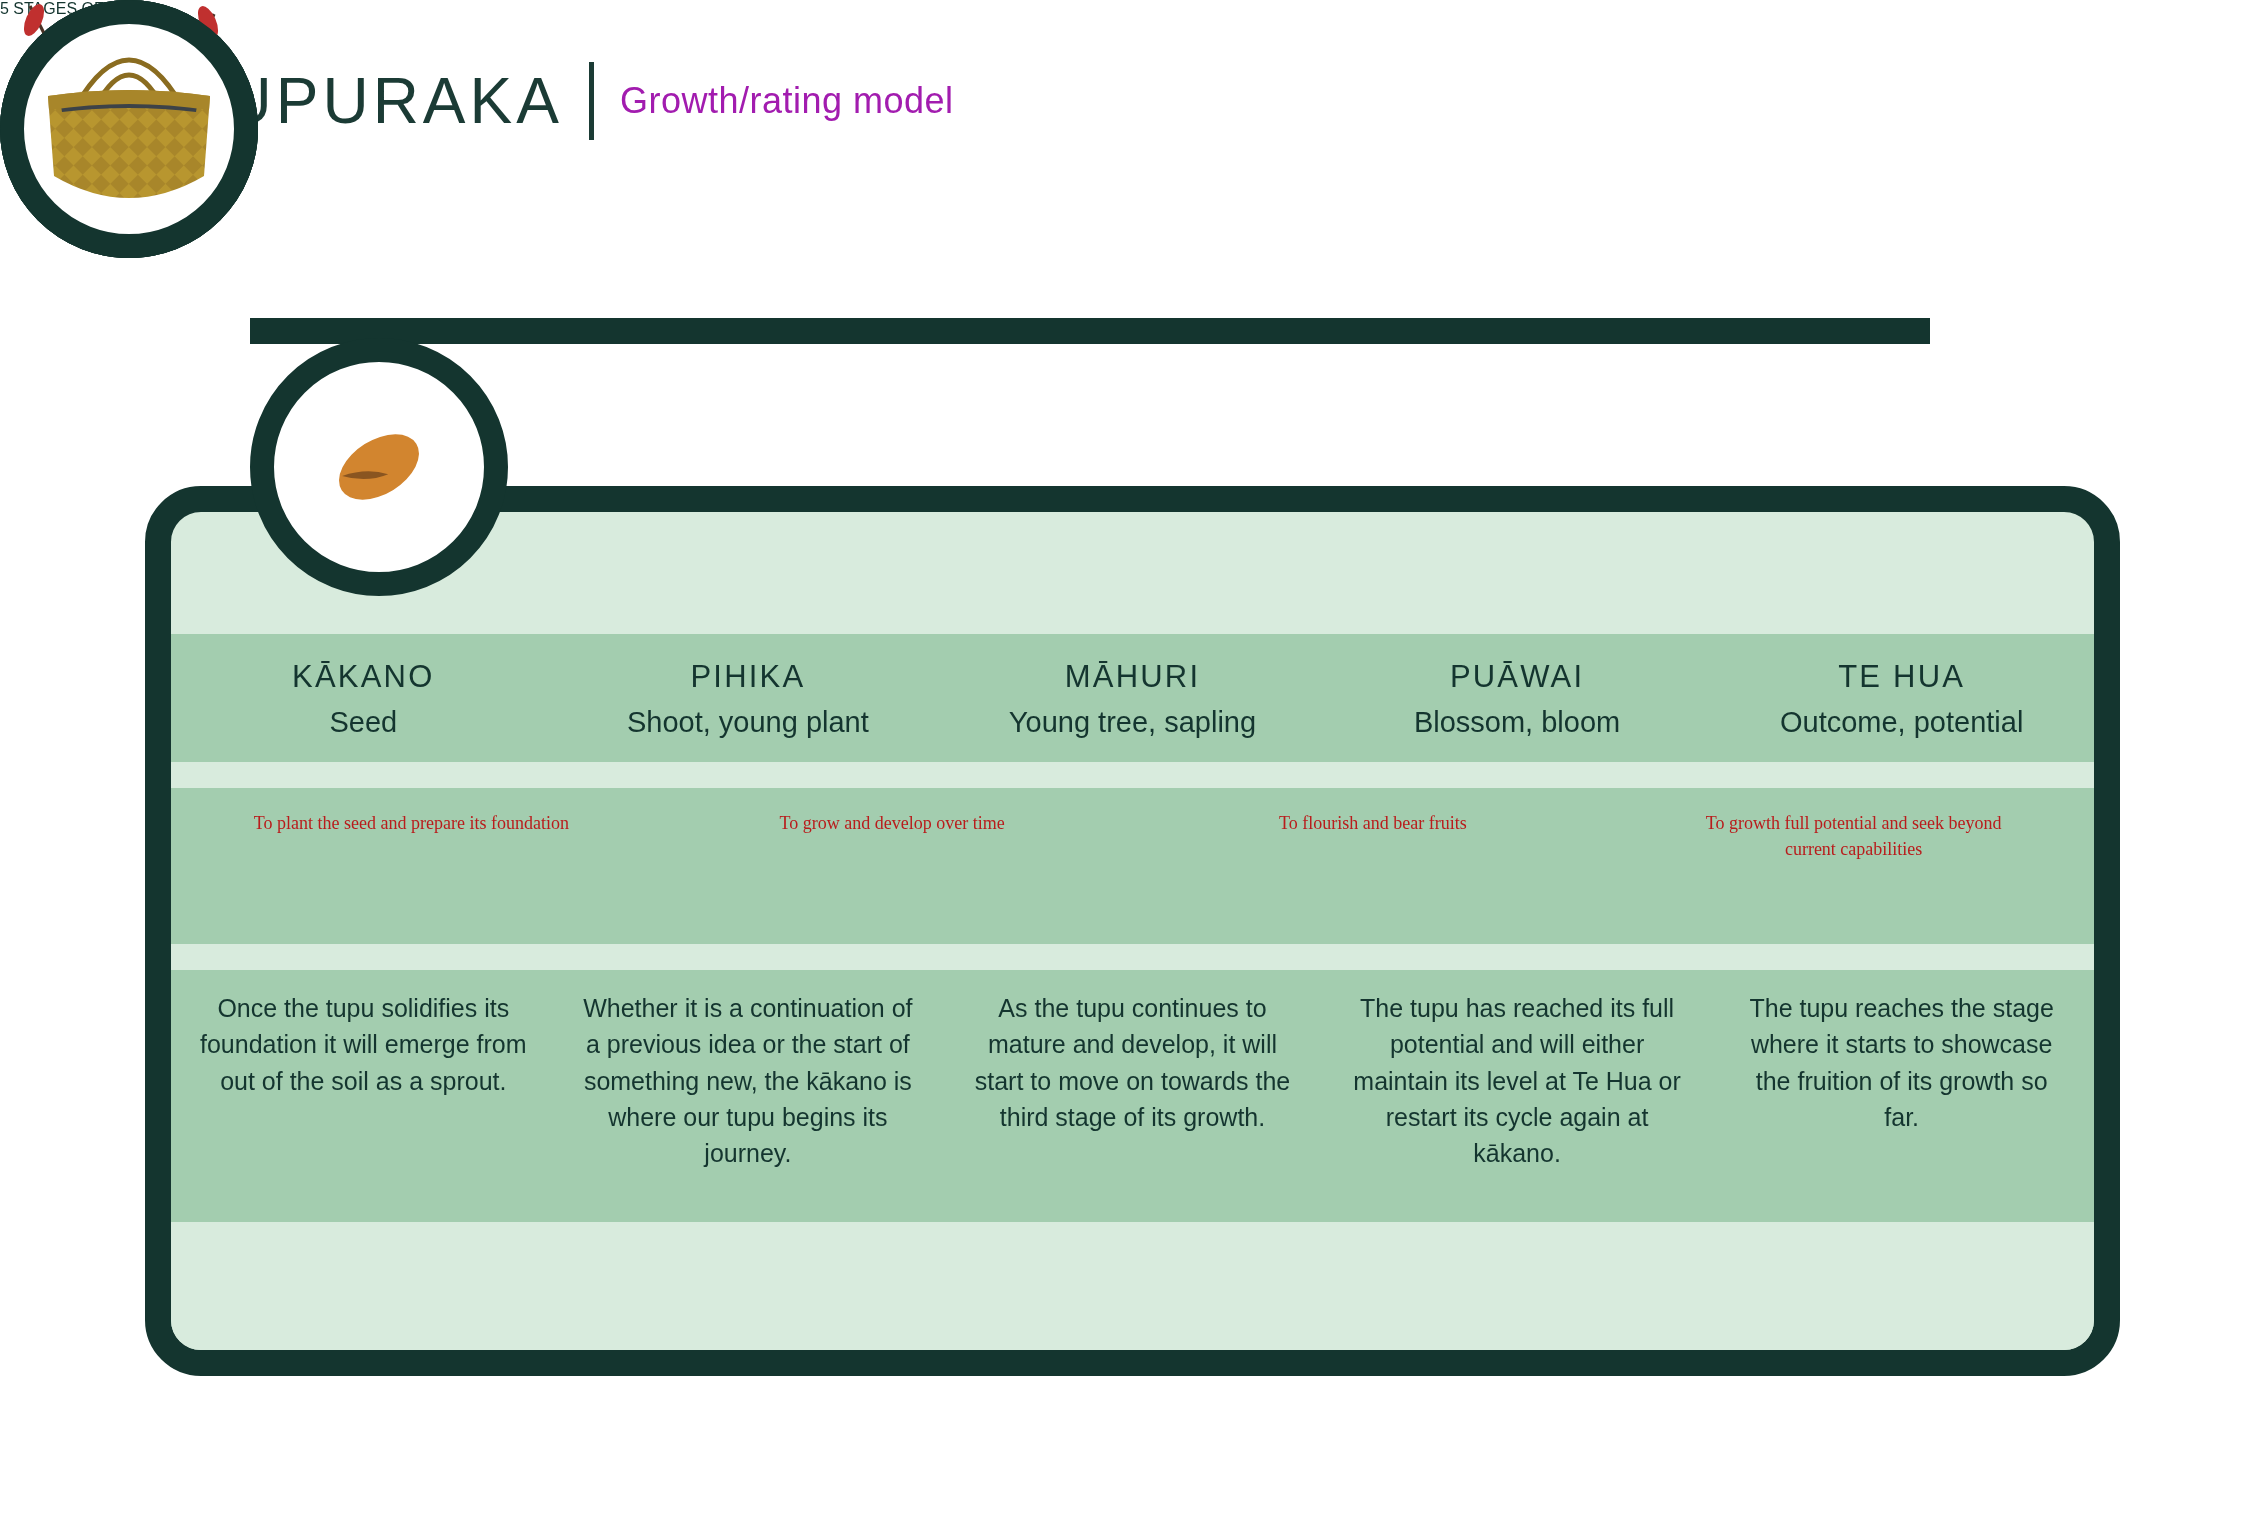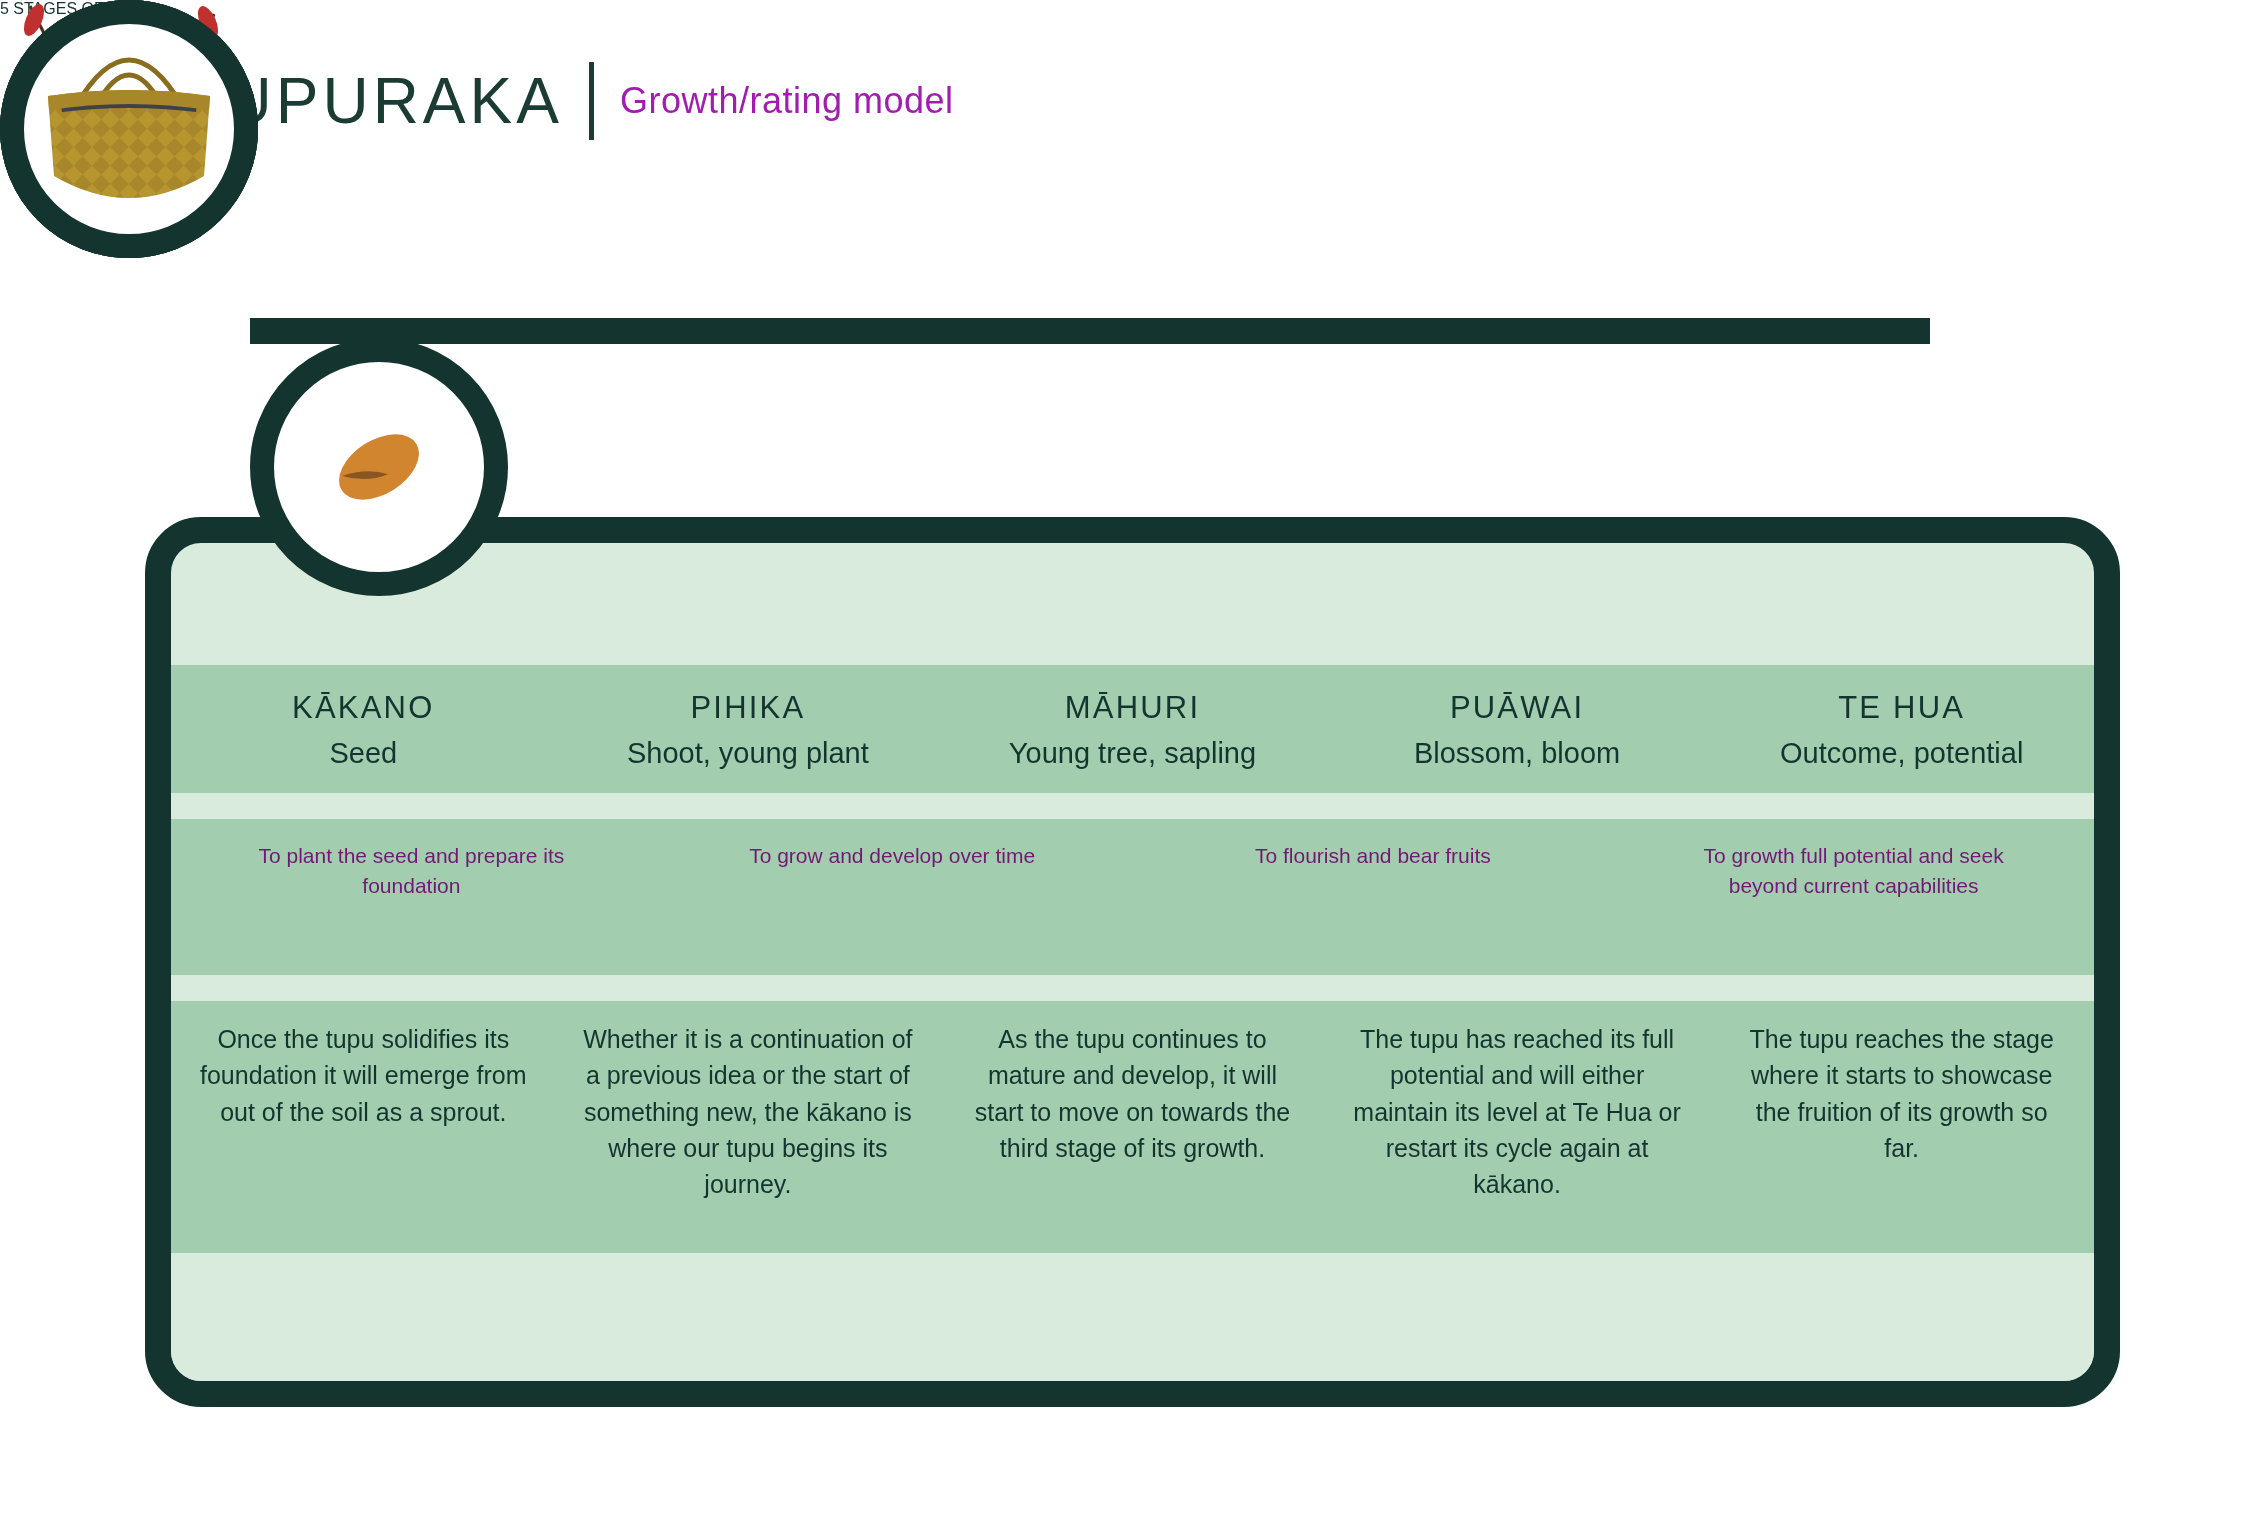--- a/index.html
+++ b/index.html
@@ -43,21 +43,21 @@
     font-size: 36px;
     color: #a21caf;
     letter-spacing: 0.5px;
     white-space: nowrap;
   }
 
   
   .panel-wrap {
     position: absolute;
     left: 145px;
-    top: 517px;
+    top: 486px;
     width: 1975px;
     height: 890px;
   }
   .panel {
     position: absolute;
     inset: 0;
     border: 26px solid #14352f;
     border-radius: 56px;
     background: #d8ebdd;
     box-sizing: border-box;
@@ -102,24 +102,25 @@
     color: #14352f;
     line-height: 1.25;
   }
   .stage-meaning {
     font-size: 29px;
     color: #14352f;
     line-height: 1.35;
     margin-top: 6px;
   }
   .purpose-text {
-    font-size: 21px;
+    font-size: 18px;
     line-height: 1.45;
-    color: #701a75;
+    color: #b91c1c;
     max-width: 340px;
+    font-family: Liberation Serif, serif;
   }
   .desc-text {
     font-size: 25px;
     line-height: 1.45;
     color: #14352f;
     max-width: 330px;
   }
 
   
   .connector {

